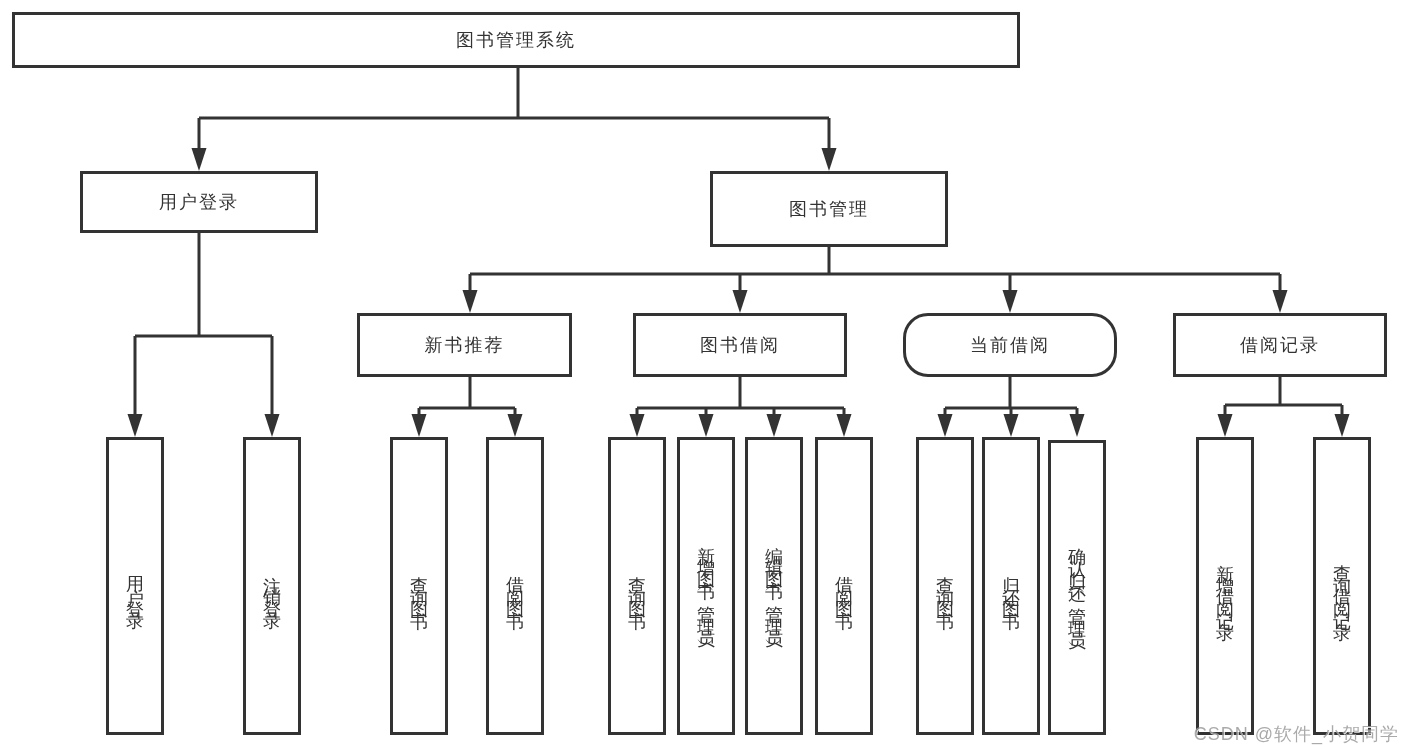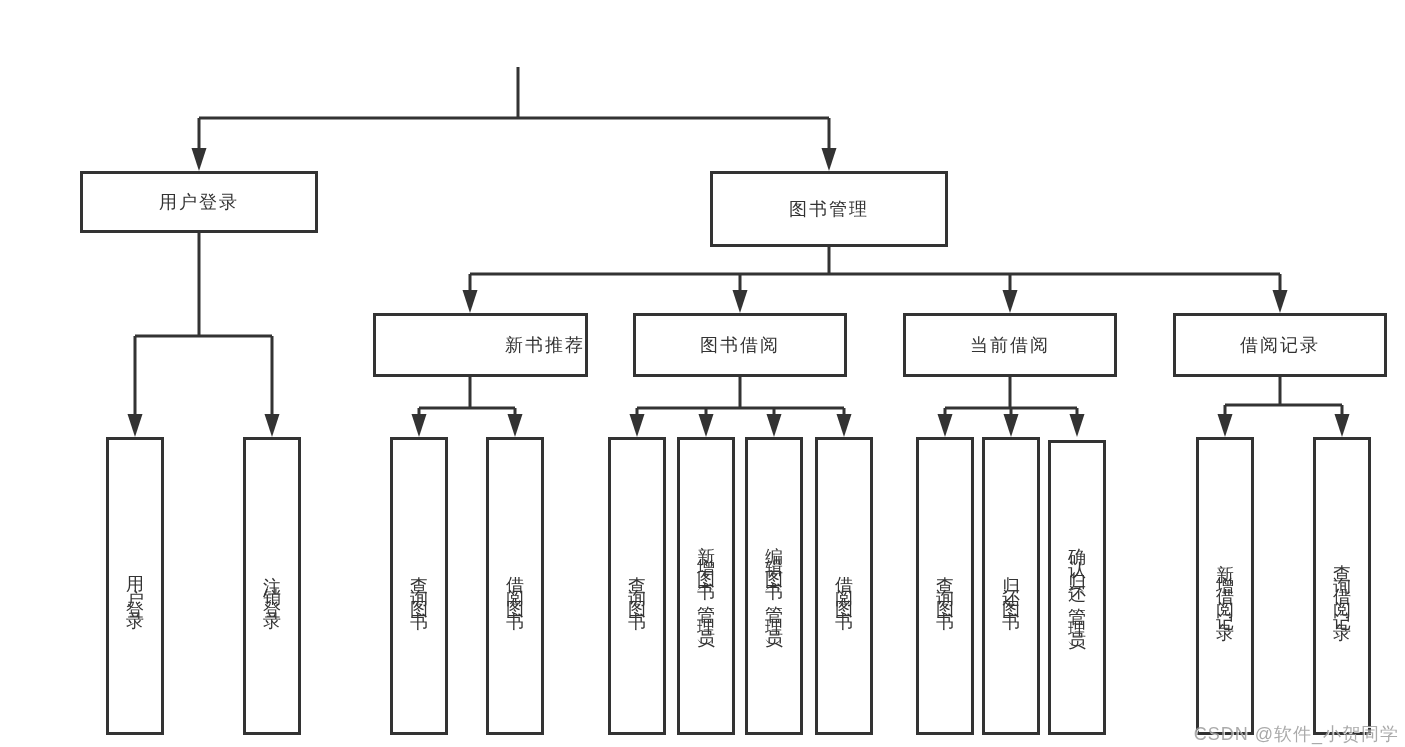--- a/index.html
+++ b/index.html
@@ -92,35 +92,38 @@
       <polygon points="1003.5,414 1018.5,414 1011,437"></polygon>
       <polygon points="1069.5,414 1084.5,414 1077,437"></polygon>
     </g>
     <g>
       <path d="M1280 377 V405 M1225 405 H1342 M1225 405 V416 M1342 405 V416"></path>
       <polygon points="1217.5,414 1232.5,414 1225,437"></polygon>
       <polygon points="1334.5,414 1349.5,414 1342,437"></polygon>
     </g>
   </svg>
 
+  <div class="box hbox" style="left:12px; top:12px; width:1008px; height:56px;">
+    <span>图书管理系统</span>
+  </div>
 
   <div class="box hbox" style="left:80px; top:171px; width:238px; height:62px;">
     <span>用户登录</span>
   </div>
   <div class="box hbox" style="left:710px; top:171px; width:238px; height:76px;">
     <span>图书管理</span>
   </div>
 
-  <div class="box hbox" style="left:373px; top:313px; width:215px; height:64px;justify-content:flex-end;">
+  <div class="box hbox" style="left:357px; top:313px; width:215px; height:64px;">
     <span>新书推荐</span>
   </div>
   <div class="box hbox" style="left:633px; top:313px; width:214px; height:64px;">
     <span>图书借阅</span>
   </div>
-  <div class="box hbox" style="left:903px; top:313px; width:214px; height:64px;">
+  <div class="box hbox" style="left:903px; top:313px; width:214px; height:64px;border-radius:25px;">
     <span>当前借阅</span>
   </div>
   <div class="box hbox" style="left:1173px; top:313px; width:214px; height:64px;">
     <span>借阅记录</span>
   </div>
 
   <div class="box vbox" style="left:106px; top:437px; width:58px; height:298px;">
     <span>用户登录</span>
   </div>
   <div class="box vbox" style="left:243px; top:437px; width:58px; height:298px;">

